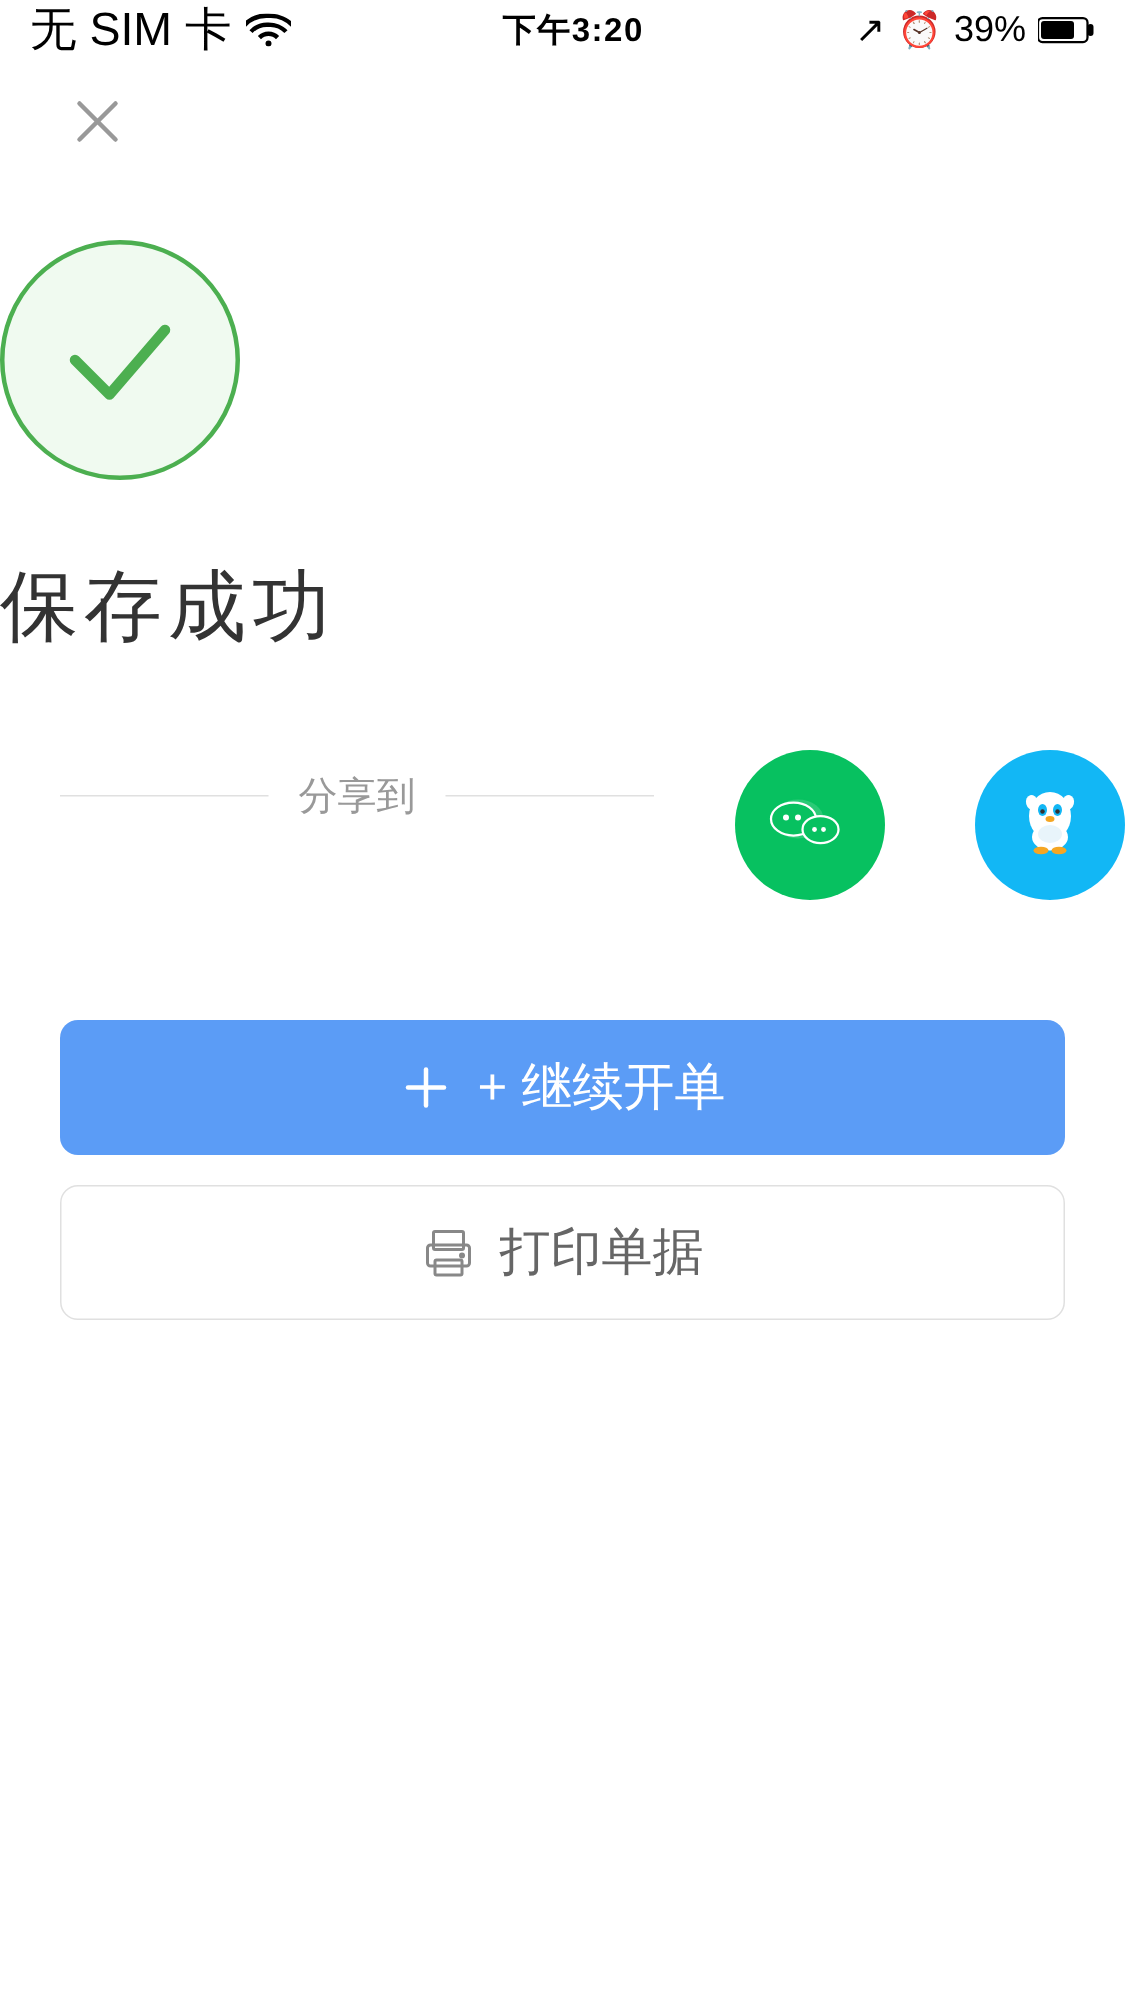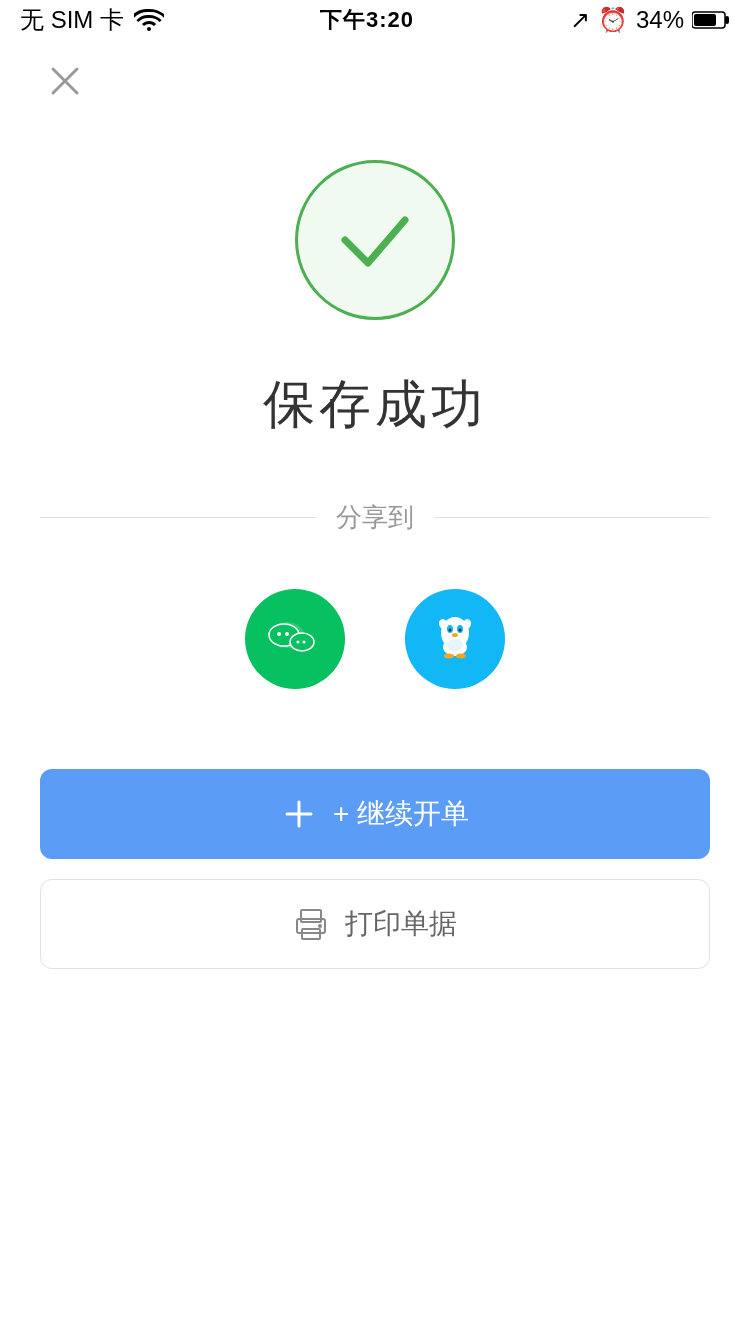--- a/index.html
+++ b/index.html
@@ -25,21 +25,21 @@
       padding: 0 20px;
       font-size: 26px;
       font-weight: 500;
       color: #000;
     }
 
     .status-left {
       display: flex;
       align-items: center;
       gap: 10px;
-      font-size: 24px;
+      font-size: 31px;
     }
 
     .status-center {
       font-size: 22px;
       font-weight: 600;
       letter-spacing: 1px;
     }
 
     .status-right {
       display: flex;
@@ -63,21 +63,20 @@
 
     .close-btn svg {
       width: 36px;
       height: 36px;
     }
 
     
     .main-content {
       display: flex;
       flex-direction: column;
-      align-items: center;
       padding-top: 120px;
     }
 
     
     .success-circle {
       width: 160px;
       height: 160px;
       border-radius: 50%;
       border: 3px solid #4CAF50;
       background: #f0faf0;
@@ -98,21 +97,21 @@
       font-weight: 500;
       color: #333;
       margin-bottom: 60px;
       letter-spacing: 4px;
     }
 
     
     .share-section {
       width: 100%;
       display: flex;
-      flex-direction: column;
+      flex-direction: row;
       align-items: center;
       margin-bottom: 50px;
       gap: 14px;
     }
 
     .divider-row {
       width: 100%;
       display: flex;
       align-items: center;
       padding: 0 40px;
@@ -172,21 +171,21 @@
       margin-top: 30px;
     }
 
     .btn {
       width: 100%;
       height: 90px;
       border-radius: 12px;
       display: flex;
       align-items: center;
       justify-content: center;
-      font-size: 28px;
+      font-size: 34px;
       cursor: pointer;
       gap: 16px;
       border: none;
       outline: none;
     }
 
     .btn-primary {
       background: #5B9CF6;
       color: #fff;
     }
@@ -210,21 +209,21 @@
   <div class="status-left">
     <span>无 SIM 卡</span>
     <svg width="30" height="22" viewBox="0 0 30 22" fill="none">
       <path d="M15 18a2 2 0 1 1 0 4 2 2 0 0 1 0-4zm0-6c2.8 0 5.3 1.1 7.1 3l-2.1 2.1A7 7 0 0 0 15 15a7 7 0 0 0-5 2.1L7.9 15A10 10 0 0 1 15 12zm0-6c5 0 9.4 2 12.7 5.2L25.6 13A13 13 0 0 0 15 9a13 13 0 0 0-10.6 4L2.3 11.2A16 16 0 0 1 15 6zM15 0c7.2 0 13.6 3 18.2 7.8L31 10A19 19 0 0 0 15 3 19 19 0 0 0-1 10L-3.2 7.8A22 22 0 0 1 15 0z" fill="#000"></path>
     </svg>
   </div>
   <div class="status-center">下午3:20</div>
   <div class="status-right">
     <span>↗</span>
     <span>⏰</span>
-    <span>34%</span>
+    <span>39%</span>
     <svg width="38" height="20" viewBox="0 0 38 20">
       <rect x="0" y="2" width="33" height="16" rx="3" ry="3" stroke="#000" stroke-width="1.5" fill="none"></rect>
       <rect x="33" y="6" width="4" height="8" rx="2" fill="#000"></rect>
       <rect x="2" y="4" width="22" height="12" rx="2" fill="#000"></rect>
     </svg>
   </div>
 </div>
 
 <div class="close-btn">
   <svg viewBox="0 0 36 36" fill="none" xmlns="http://www.w3.org/2000/svg">

